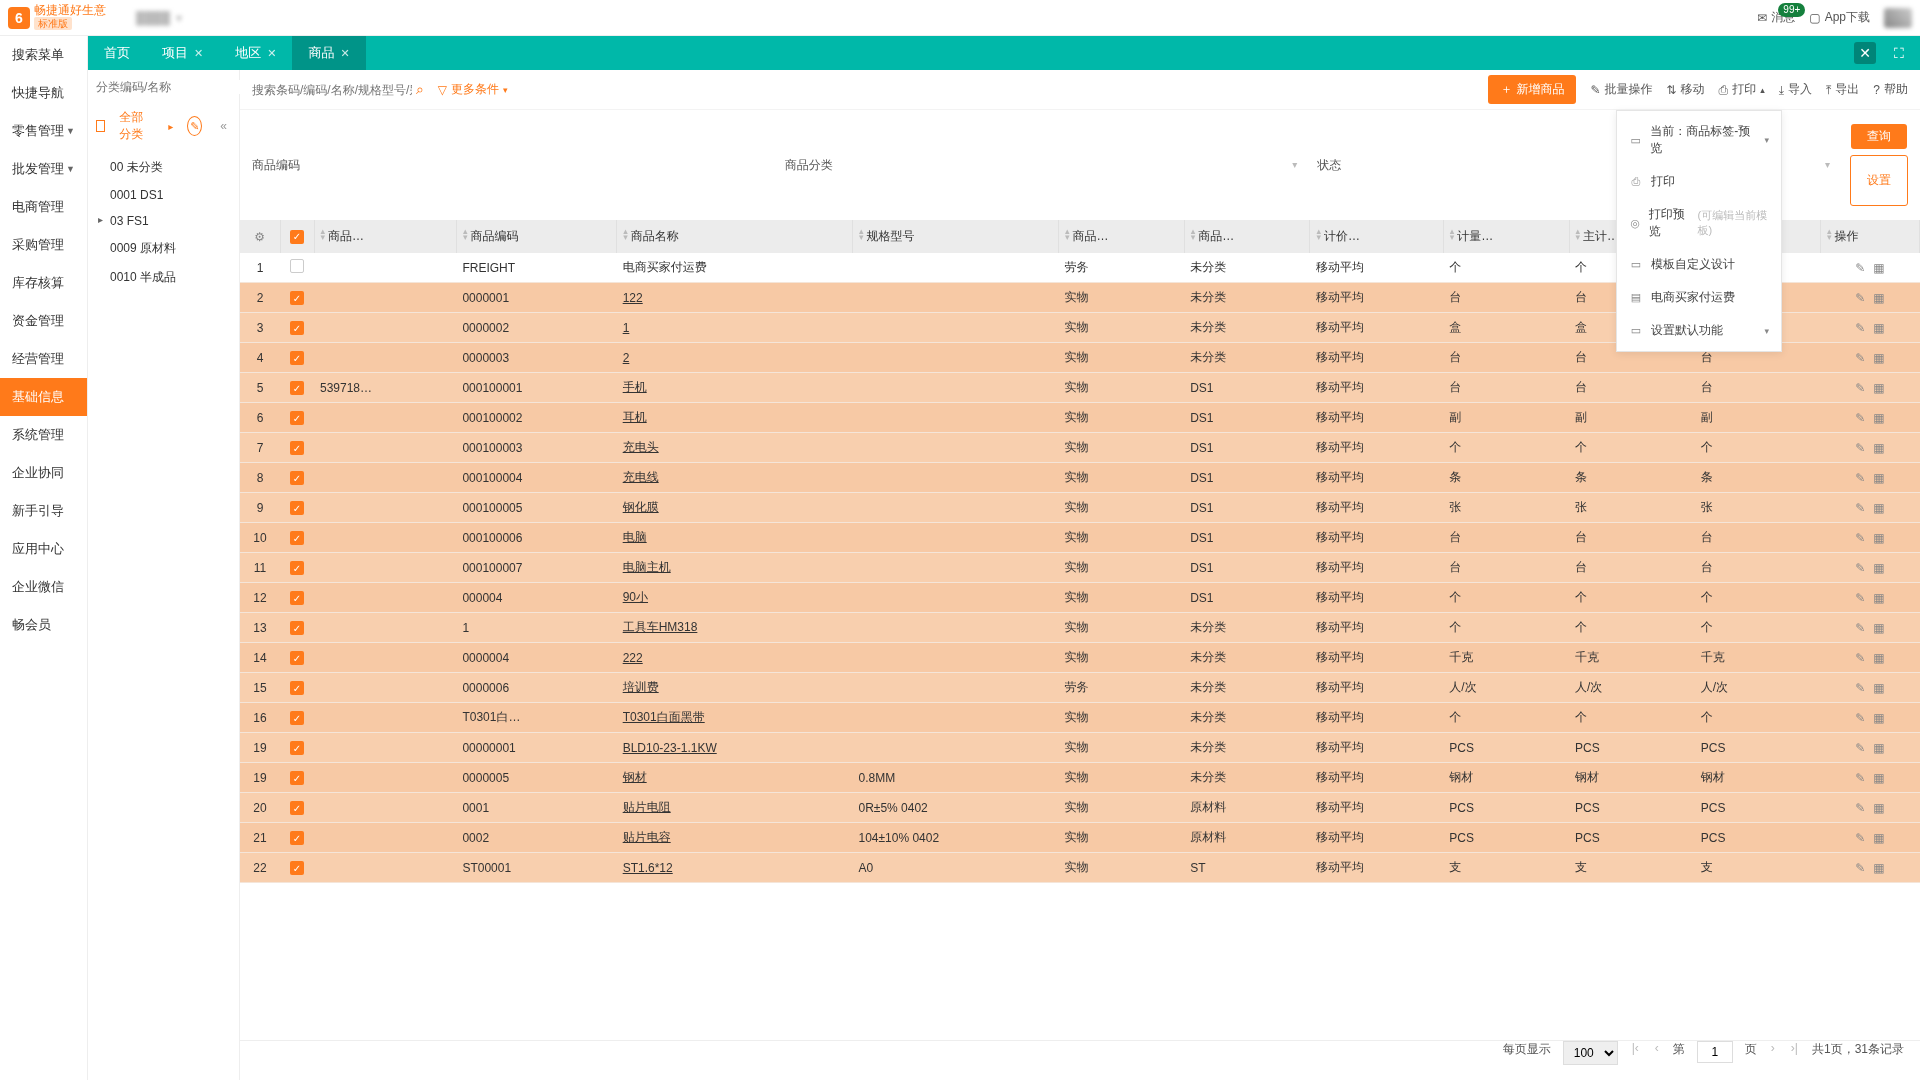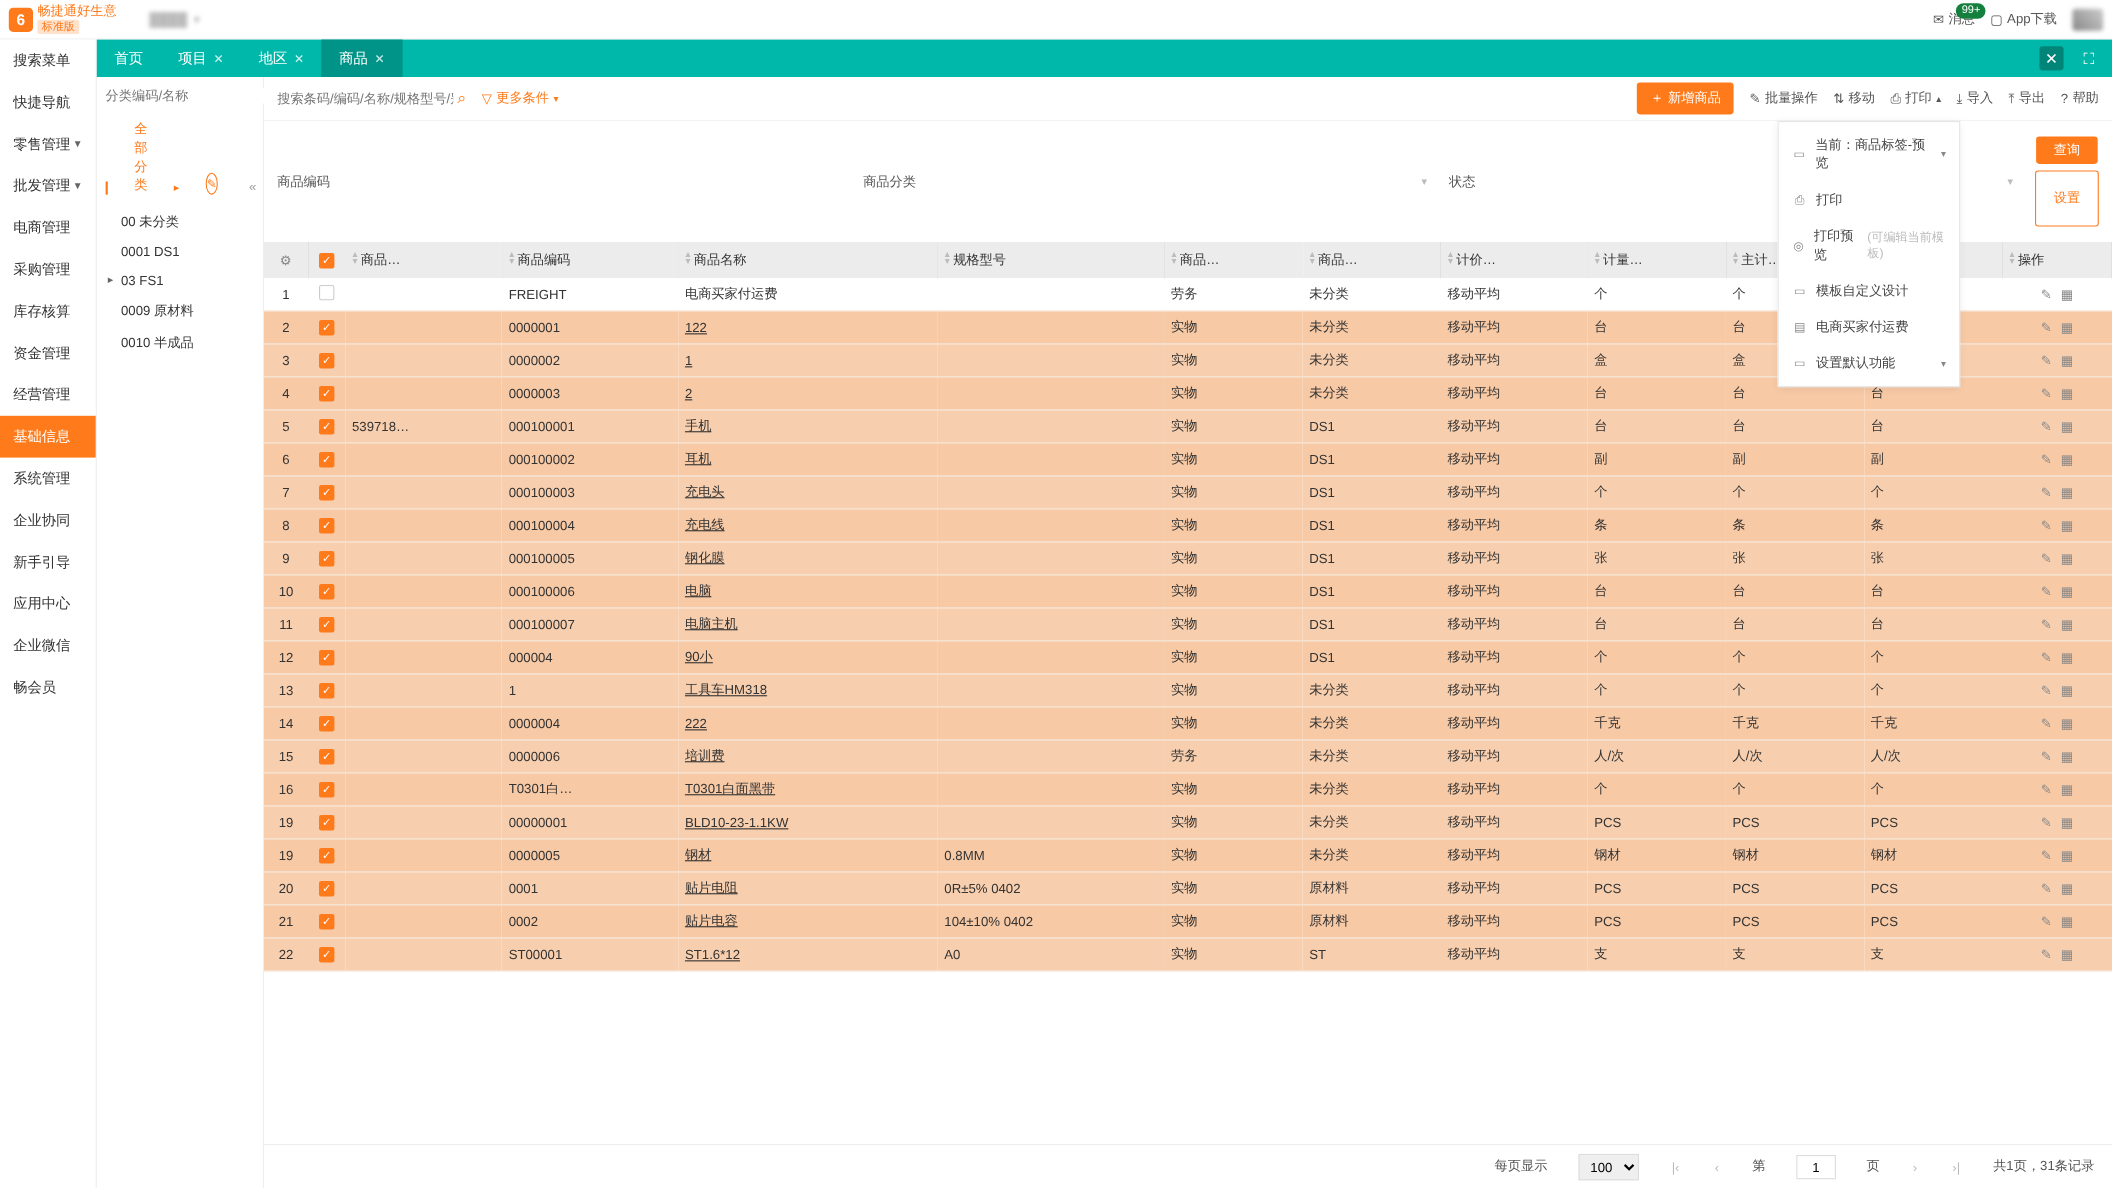--- a/index.html
+++ b/index.html
@@ -25,21 +25,21 @@
 .tab.active{background:#009488}
 .tab-x{font-size:11px;opacity:.8}
 .tabbar-right{margin-left:auto;display:flex;align-items:center;gap:12px;padding-right:10px}
 .tb-ico{width:22px;height:22px;display:flex;align-items:center;justify-content:center;cursor:pointer;font-size:14px}
 .tb-ico.close{background:#008578;border-radius:3px}
 .content{flex:1;display:flex;min-height:0}
 .tree-panel{width:152px;border-right:1px solid #eee;display:flex;flex-direction:column}
 .tree-search{padding:8px;display:flex;align-items:center;gap:4px}
 .tree-search input{flex:1;border:none;outline:none;font-size:12px;color:#666}
 .s-ico{color:#ff7a1a;font-size:14px}
-.tree-head{display:flex;align-items:flex-end;gap:24px;padding:6px 8px;color:#ff7a1a;font-size:12px}
+.tree-head{display:flex;align-items:center;gap:14px;padding:6px 8px;color:#ff7a1a;font-size:12px}
 .tree-head .sq{width:12px;height:12px;border:1px solid #ff7a1a;display:inline-block}
 .tree-head .play{font-size:10px}
 .tree-btn{width:20px;height:20px;border:1px solid #ff7a1a;border-radius:50%;display:flex;align-items:center;justify-content:center;color:#ff7a1a;margin-left:auto;font-size:11px}
 .collapse-btn{color:#999;padding:0 4px;cursor:pointer}
 .tree-list{padding:4px 0}
 .tree-item{padding:6px 8px 6px 22px;font-size:12px;color:#333;cursor:pointer}
 .tree-item.exp::before{content:"▸";position:absolute;margin-left:-12px;font-size:10px;color:#666}
 .grid-panel{flex:1;display:flex;flex-direction:column;min-width:0;position:relative}
 .toolbar{height:40px;display:flex;align-items:center;padding:0 12px;gap:14px;border-bottom:1px solid #f3f3f3}
 .tb-search{display:flex;align-items:center;gap:4px;color:#bbb}
@@ -62,21 +62,21 @@
 thead th .sort{color:#bbb;font-size:9px;margin-right:3px;display:inline-block;line-height:.7}
 tbody td{padding:6px;border-bottom:1px solid #f5e5d8;white-space:nowrap}
 tbody tr.sel{background:#f7c9a5}
 tbody tr.sel:nth-child(odd){background:#f8cfae}
 .chk{width:14px;height:14px;background:#ff7a1a;border-radius:2px;display:inline-flex;align-items:center;justify-content:center;color:#fff;font-size:10px}
 .chk.off{background:#fff;border:1px solid #ccc}
 .lnk{color:#333;text-decoration:underline;cursor:pointer}
 .row-act{display:flex;gap:8px;color:#888;font-size:12px;justify-content:center}
 .row-act span{cursor:pointer}
 .gear{color:#888}
-.pager{height:40px;border-top:1px solid #eee;display:flex;align-items:center;justify-content:flex-end;gap:28px;padding:0 16px;color:#555;font-size:12px}
+.pager{height:40px;border-top:1px solid #eee;display:flex;align-items:flex-start;justify-content:flex-end;gap:12px;padding:0 16px;color:#555;font-size:12px}
 .pager select,.pager input{border:1px solid #ddd;padding:3px 6px;font-size:12px}
 .pager input{width:36px;text-align:center}
 .pg-btn{color:#bbb;cursor:pointer;padding:0 2px}
 .dropdown{position:absolute;top:0;right:138px;width:166px;background:#fff;border:1px solid #e5e5e5;box-shadow:0 2px 8px rgba(0,0,0,.08);z-index:10;padding:4px 0}
 .dd-item{padding:8px 12px;display:flex;align-items:center;gap:8px;cursor:pointer;font-size:12px;color:#444}
 .dd-item .dd-ico{width:14px;text-align:center;color:#888;font-size:11px}
 .dd-item .dd-note{color:#bbb;font-size:11px}
 .dd-item .dd-caret{margin-left:auto;font-size:9px;color:#888}
 th.center,td.center{text-align:center}
 th.idx{width:40px;text-align:center}

